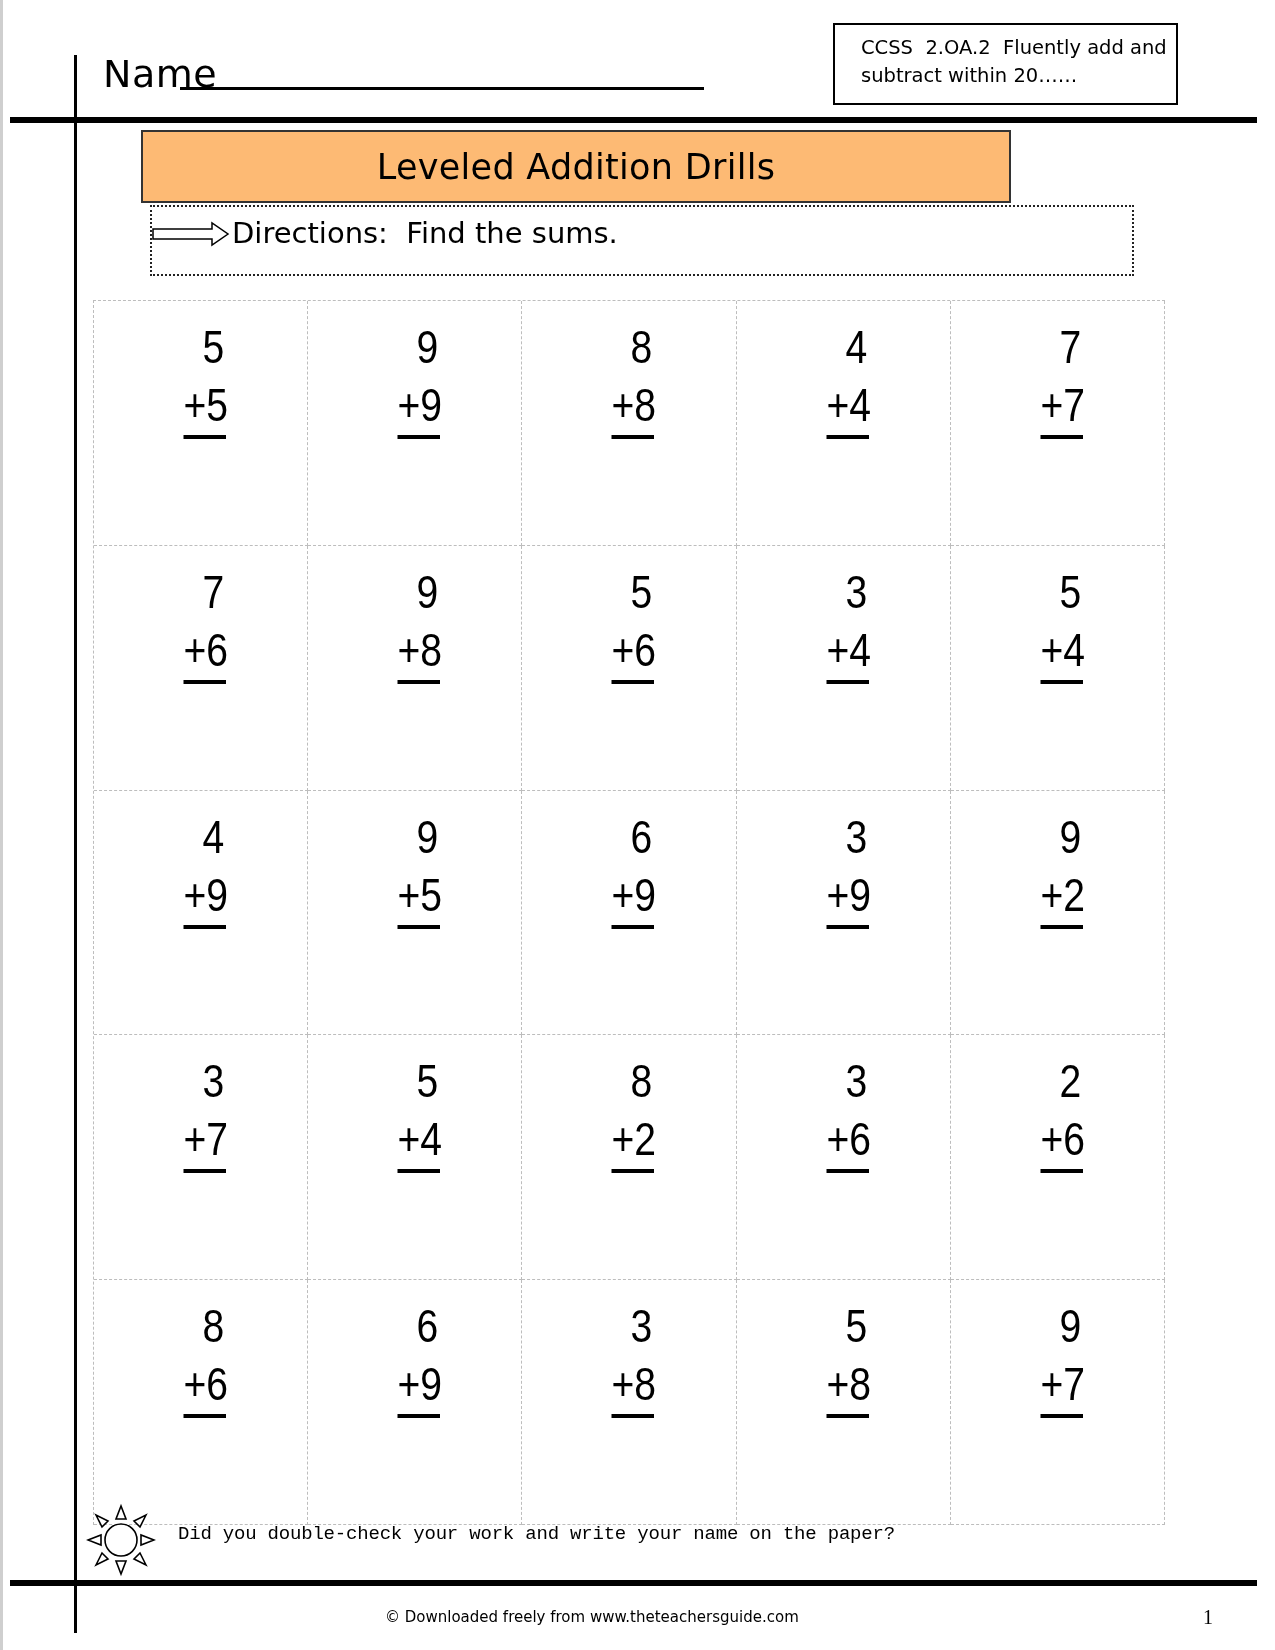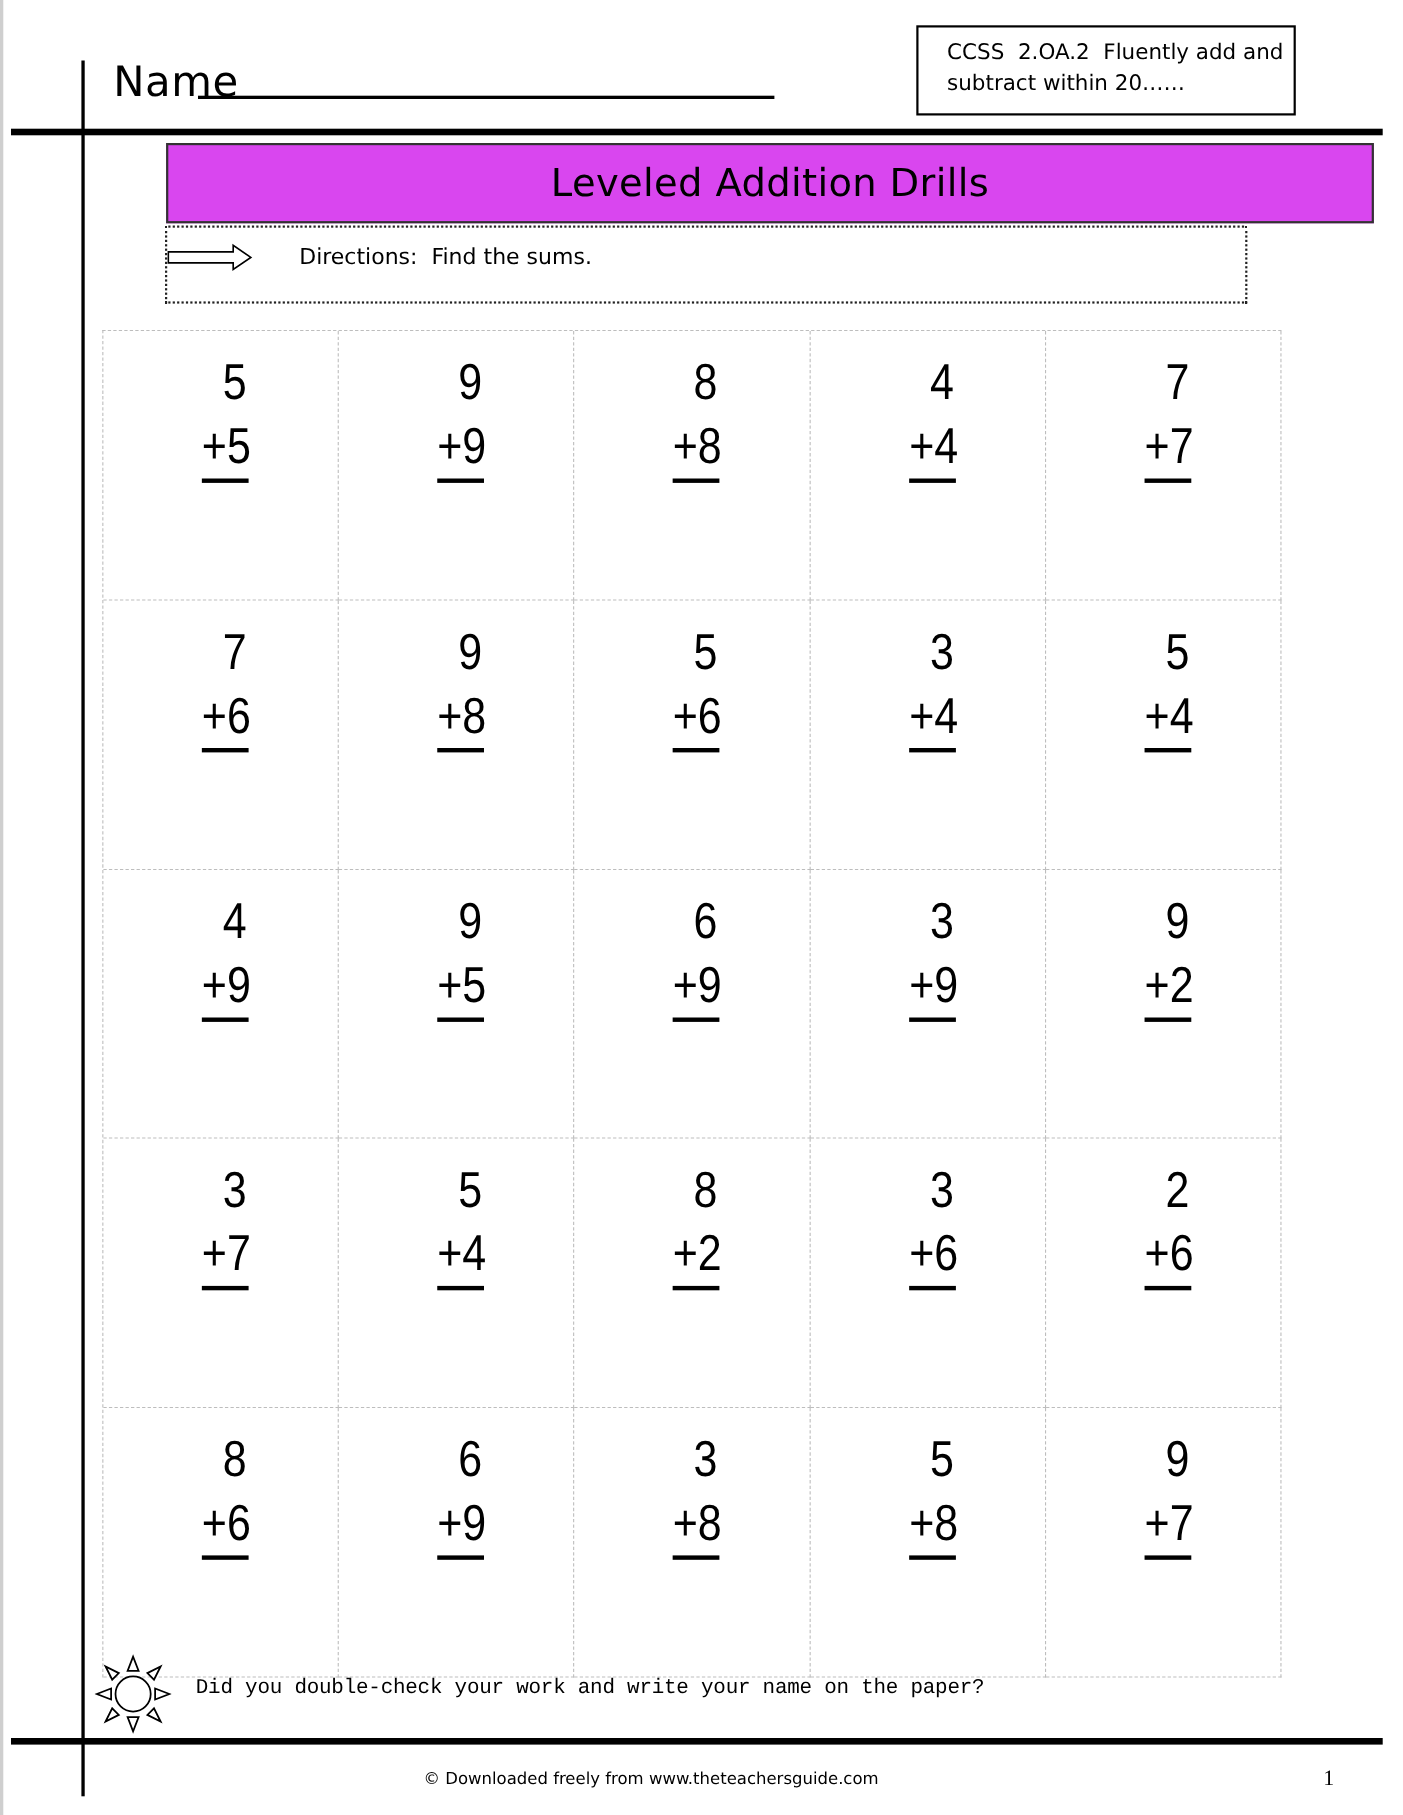--- a/index.html
+++ b/index.html
@@ -10,26 +10,26 @@
     .v-rule { left: 74px; top: 55px; width: 3px; height: 1578px; background: #000; }
     .h-rule-top { left: 10px; top: 117px; width: 1247px; height: 6px; background: #000; }
     .h-rule-bottom { left: 10px; top: 1580px; width: 1247px; height: 6px; background: #000; }
 
     .name-label { left: 103px; top: 54px; font-size: 38px; line-height: 40px; letter-spacing: 0.5px; }
     .name-line { left: 180px; top: 87px; width: 524px; height: 3px; background: #000; }
 
     .ccss-box { left: 833px; top: 23px; width: 341px; height: 78px; border: 2.5px solid #000; box-sizing: content-box; padding: 0; }
     .ccss-text { position: absolute; left: 10px; top: 9px; font-size: 19.5px; line-height: 28px; white-space: pre; margin-left: 16px; }
 
-    .title-box { left: 151px; top: 130px; width: 1098px; height: 73px; background: #d946ef; border: 2px solid #333; box-sizing: border-box; display: flex; align-items: center; justify-content: center; }
+    .title-box { left: 141px; top: 130px; width: 870px; height: 73px; background: #fdba74; border: 2px solid #333; box-sizing: border-box; display: flex; align-items: center; justify-content: center; }
     .title-text { font-size: 35px; line-height: 40px; letter-spacing: 0.3px; }
 
     .directions-box { left: 150px; top: 205px; width: 984px; height: 71px; border: 2px dotted #222; border-top: 2px dotted #222; box-sizing: border-box; }
     .arrow-icon { position: absolute; left: 0px; top: 14px; width: 78px; height: 26px; }
-    .directions-text { position: absolute; left: 80px; top: 12px; font-size: 20px; line-height: 28px; white-space: pre; margin-left: 40px; }
+    .directions-text { position: absolute; left: 80px; top: 12px; font-size: 29px; line-height: 28px; white-space: pre; }
 
     .grid { left: 93px; top: 300px; width: 1072px; height: 1225px; display: grid; grid-template-columns: repeat(5, 1fr); grid-template-rows: repeat(5, 1fr); border-top: 1px dashed #bdbdbd; border-left: 1px dashed #bdbdbd; box-sizing: border-box; }
     .cell { position: relative; border-right: 1px dashed #bdbdbd; border-bottom: 1px dashed #bdbdbd; }
     .problem { position: absolute; left: 82px; top: 18px; width: 50px; font-family: "Liberation Sans Narrow", "Liberation Sans", sans-serif; font-size: 46px; line-height: 56px; text-align: right; }
     .addend-top { display: block; padding-right: 2px; transform: scaleX(0.85); transform-origin: right center; }
     .addend-bottom { display: block; margin-top: 2px; padding-bottom: 2px; border-bottom: 4px solid #000; transform: scaleX(0.85); transform-origin: right center; }
 
     .sun-icon { left: 86px; top: 1500px; width: 70px; height: 80px; }
     .reminder-text { left: 178px; top: 1521px; font-family: Liberation Mono, monospace; font-size: 19px; line-height: 26px; white-space: pre; letter-spacing: -0.2px; }
 

